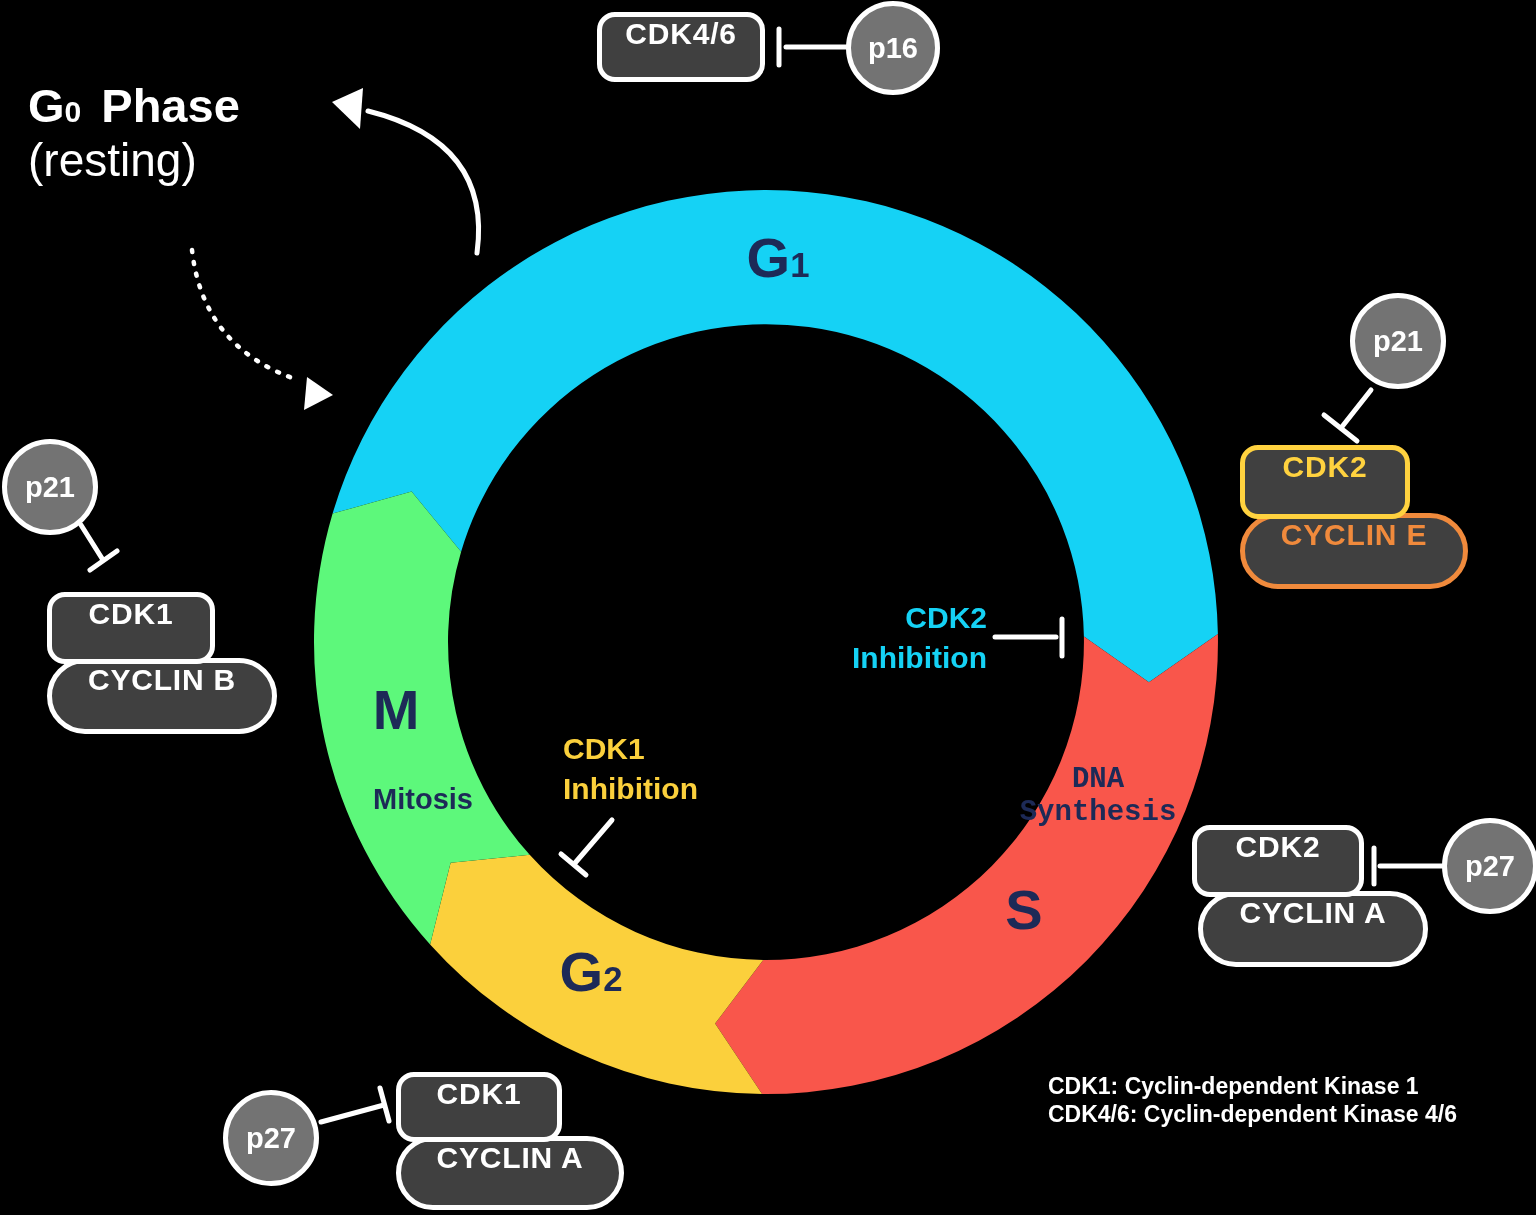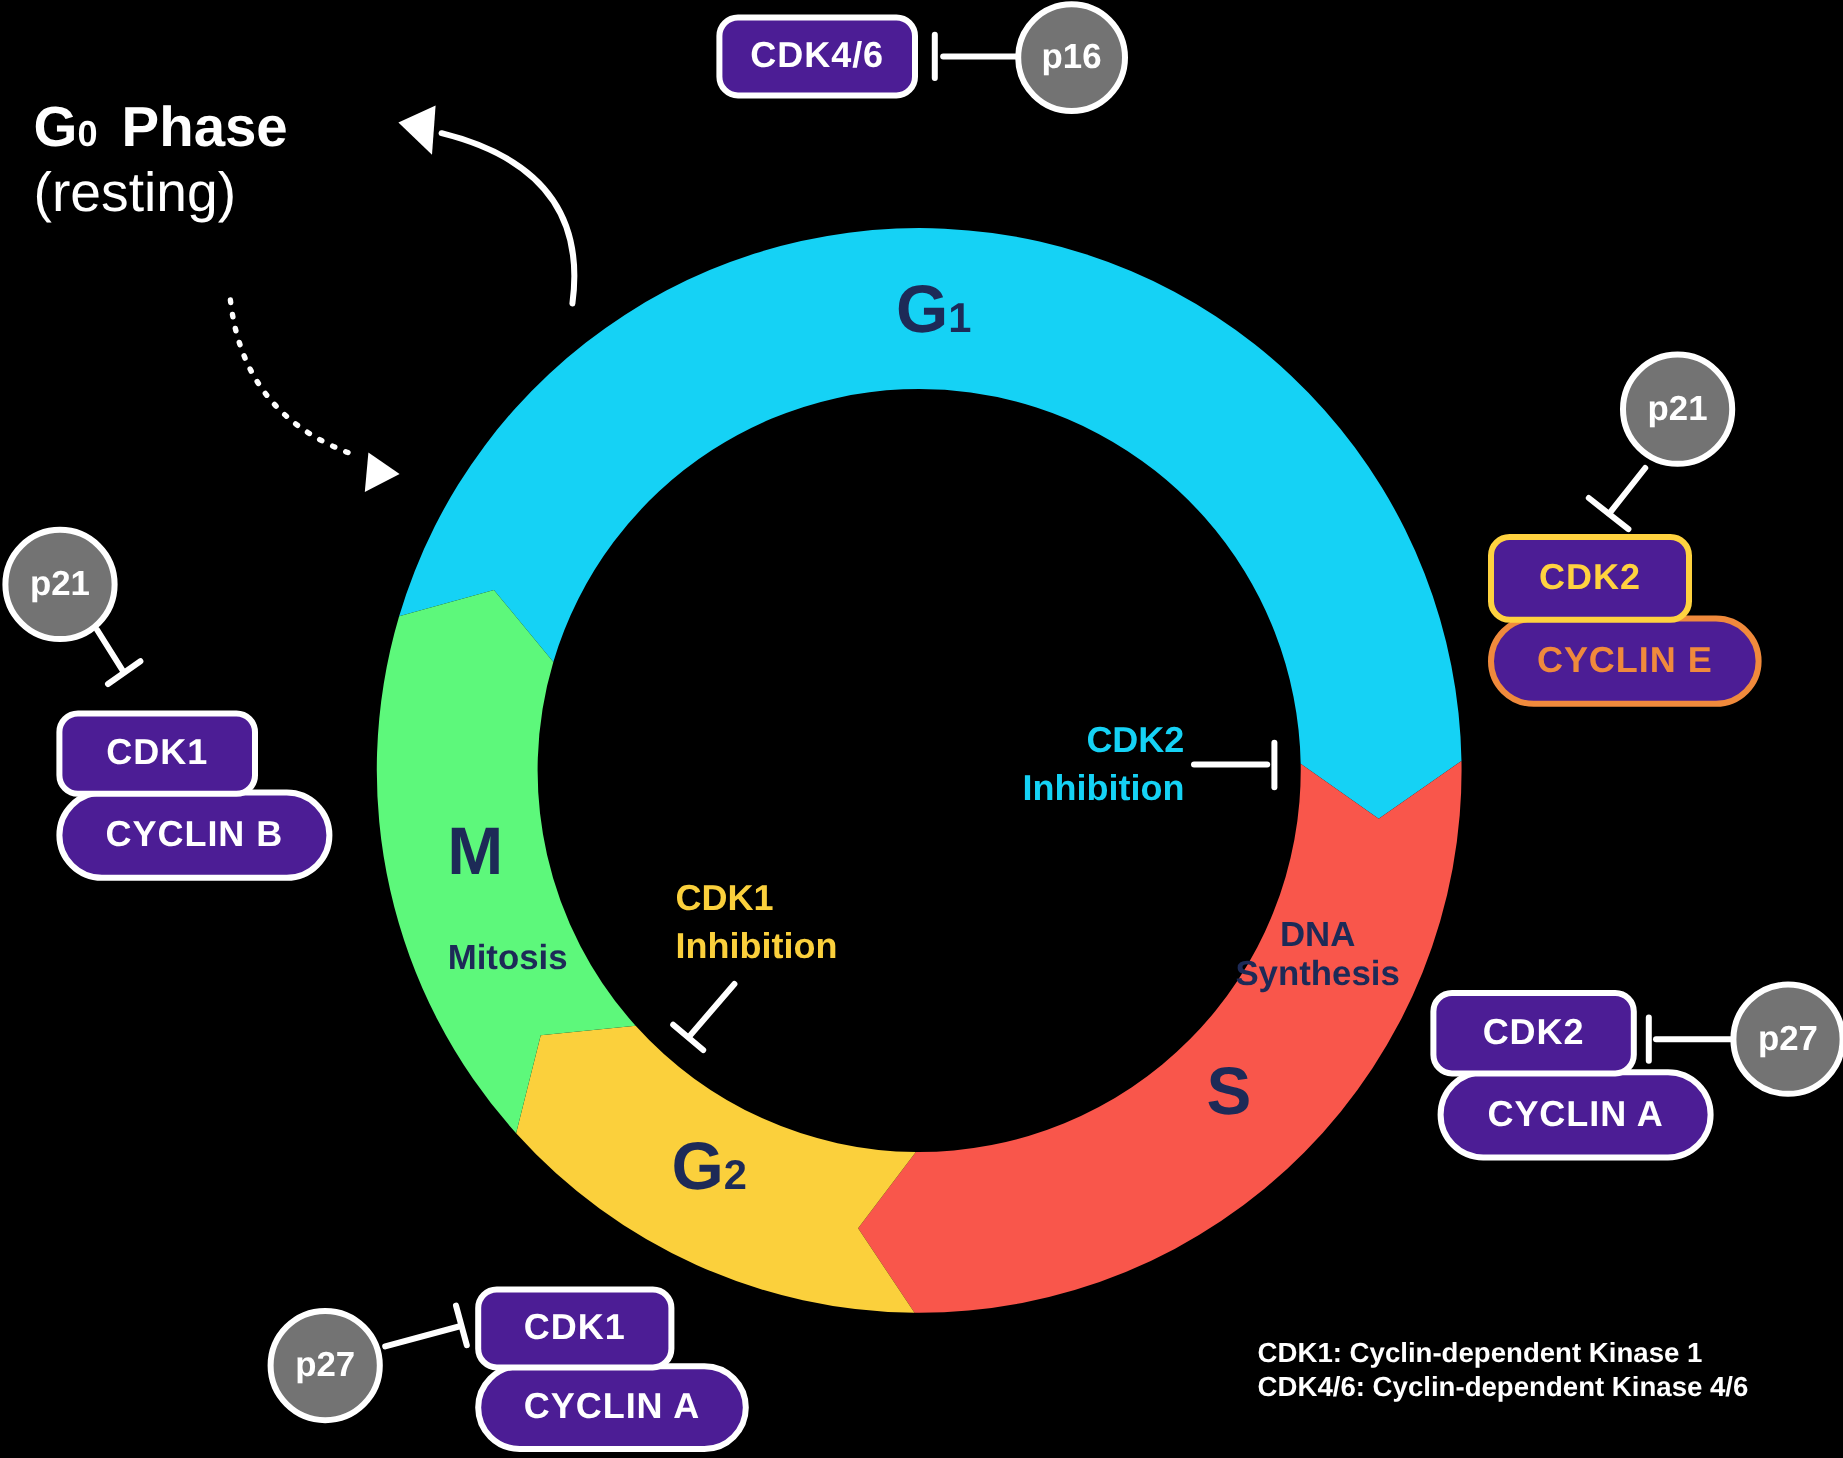--- a/index.html
+++ b/index.html
@@ -19,24 +19,23 @@
     position: absolute;
     left: 0;
     top: 0;
     z-index: 1;
   }
   
   .box {
     position: absolute;
     box-sizing: border-box;
     border: 5px solid currentColor;
-    background: #4c1d95;
+    background: #404040;
     color: #fff;
     display: flex;
-    align-items: center;
     justify-content: center;
     font-size: 30px;
     font-weight: 700;
     letter-spacing: 0.8px;
     white-space: nowrap;
   }
   .box.cdk { border-radius: 18px; z-index: 4; }
   .box.cyclin { border-radius: 40px; z-index: 3; }
   .circle {
     position: absolute;
@@ -99,21 +98,20 @@
   .legend {
     position: absolute;
     left: 1048px;
     top: 1072px;
     color: #fff;
     font-size: 23px;
     font-weight: 700;
     line-height: 28px;
     z-index: 2;
     white-space: nowrap;
-    margin-top: 41px;
   }
 </style>
 </head>
 <body>
 
 <div id="stage" style="background: rgb(0, 0, 0);">
 
   <svg class="layer" width="1536" height="1215" viewBox="0 0 1536 1215">
 
     <g>
@@ -159,21 +157,21 @@
   </svg>
 
   <div class="g0-block">
     <div class="g0-title"><span>G</span><span class="gsub">0</span><span class="gword">Phase</span></div>
     <div class="g0-sub">(resting)</div>
   </div>
 
   <div class="phase-label" style="left: 778px; top: 257px; color: rgb(29, 42, 87);"><span>G</span><span class="psub">1</span></div>
 
   <div class="phase-label" style="left: 1024px; top: 909px; color: rgb(29, 42, 87);">S</div>
-  <div class="phase-desc" style="left: 1098px; top: 796px; color: rgb(29, 42, 87);">
+  <div class="phase-desc" style="left: 1098px; top: 796px; color: rgb(29, 42, 87); font-family: Liberation Mono, monospace;">
     <div>DNA</div>
     <div>Synthesis</div>
   </div>
 
   <div class="phase-label" style="left: 591px; top: 971px; color: rgb(29, 42, 87);"><span>G</span><span class="psub">2</span></div>
 
   <div class="phase-label" style="left: 396px; top: 709px; color: rgb(29, 42, 87);">M</div>
   <div class="phase-desc" style="left: 423px; top: 799px; color: rgb(29, 42, 87);">Mitosis</div>
 
   <div class="annot right-anchor" style="left: 987px; top: 598px; color: rgb(21, 210, 245);">

